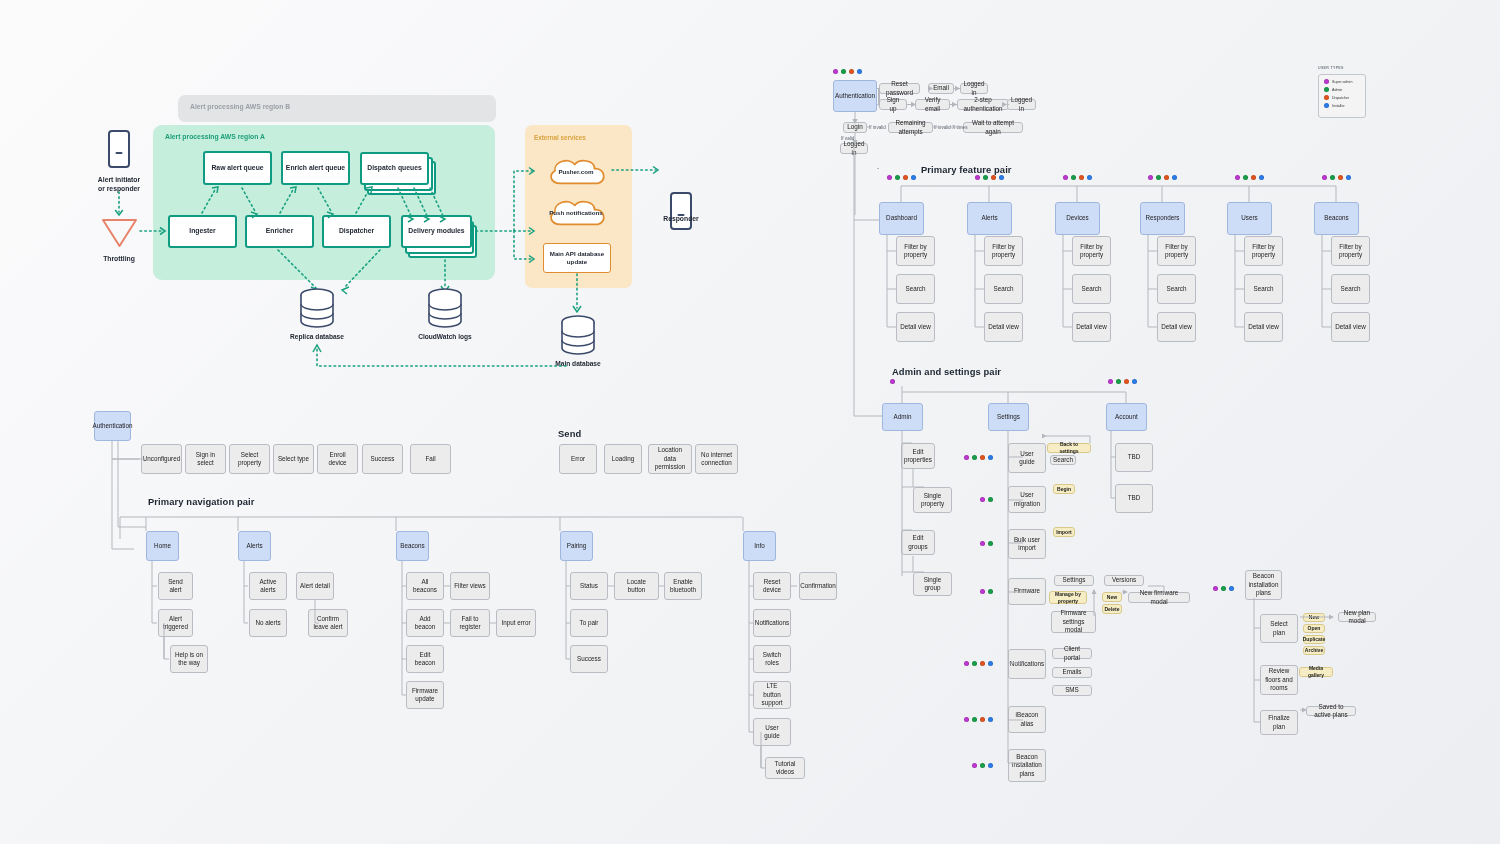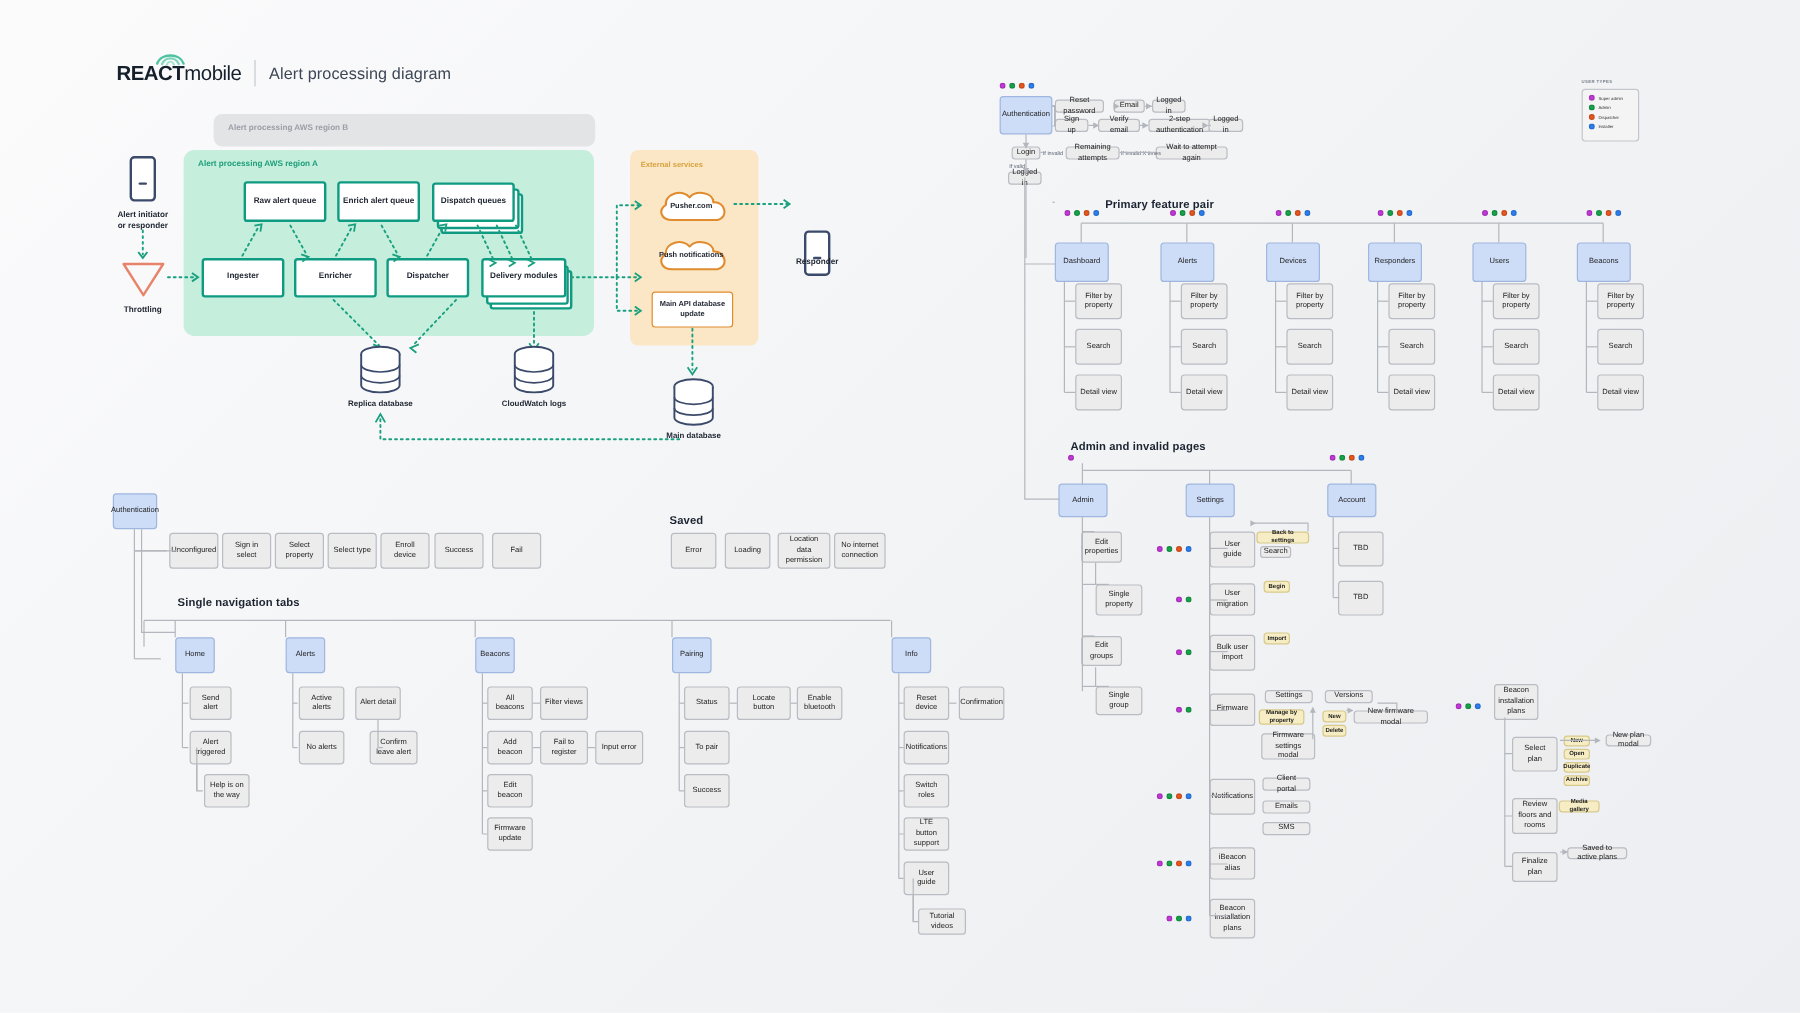--- a/index.html
+++ b/index.html
@@ -75,34 +75,20 @@
   .caption { position:absolute; text-align:center; font-size:6.8px; font-weight:700; color:#1d2430; line-height:1.35;}
   .dbcap { position:absolute; text-align:center; font-size:6.6px; font-weight:700; color:#1d2430;}
   svg { overflow:visible; display:block; }
   .dotline { stroke:#19a07f; stroke-width:1.6; stroke-dasharray:1.6 3.2; stroke-linecap:round; fill:none; }
 </style>
 </head>
 <body>
 
 <div class="canvas">
 
-  <div class="abs" id="brand">
-    <div class="logo-wrap">
-      <svg class="wifi" viewBox="0 0 26 14">
-        <path d="M2 12 C5 3,21 3,24 12" stroke="#4fc3a1" stroke-width="2" fill="none" stroke-linecap="round"></path>
-        <path d="M6 12.5 C8.5 6,17.5 6,20 12.5" stroke="#7fd4bb" stroke-width="1.8" fill="none" stroke-linecap="round"></path>
-        <path d="M10 13 C11.3 9.5,14.7 9.5,16 13" stroke="#a9e2d2" stroke-width="1.6" fill="none" stroke-linecap="round"></path>
-      </svg>
-      <div class="logo-text">
-        <span class="react">REACT</span><span class="mobile">mobile</span>
-      </div>
-    </div>
-    <div class="vbar"></div>
-    <div id="doc-title">Alert processing diagram</div>
-  </div>
 
   <div class="abs" id="regionB">
     <span class="cap">Alert processing AWS region B</span>
   </div>
   <div class="abs" id="regionA">
     <span class="cap">Alert processing AWS region A</span>
   </div>
   <div class="abs" id="external">
     <span class="cap">External services</span>
   </div>
@@ -453,21 +439,21 @@
       <svg class="abs" style="left:1322px;top:235px;width:14px;height:100px;">
         <g stroke="#b3b7bd" stroke-width="1" fill="none">
           <path d="M0 0 L0 92"></path>
           <path d="M0 16 L9 16"></path>
           <path d="M0 54 L9 54"></path>
           <path d="M0 92 L9 92"></path>
         </g>
       </svg>
     </div>
 
-  <div class="sect-title" style="left:892px; top:366px;">Admin and invalid pages</div>
+  <div class="sect-title" style="left:892px; top:366px;">Admin and settings pair</div>
 
   <div class="dots" style="left:890px; top:379px;" id="admin-dots">
       <span class="dot" style="background:#c238d8"></span>
     </div>
   <div class="dots" style="left:1108px; top:379px;" id="account-dots">
       <span class="dot" style="background:#c238d8"></span>
       <span class="dot" style="background:#17a34a"></span>
       <span class="dot" style="background:#e8561e"></span>
       <span class="dot" style="background:#2b7ff0"></span>
     </div>
@@ -969,29 +955,29 @@
       </svg>
     </div>
   <svg class="abs" style="left:104px; top:441px; width:60px; height:130px;">
     <g stroke="#b3b7bd" stroke-width="1" fill="none">
       <path d="M8 0 L8 108"></path>
         <path d="M8 18 L44 18"></path>
         <path d="M8 108 L30 108"></path>
     </g>
   </svg>
 
-  <div class="sect-title" style="left:558px; top:428px;">Saved</div>
+  <div class="sect-title" style="left:558px; top:428px;">Send</div>
   <div id="misc-items">
       <div class="node" style="left:559px;top:444px;width:38px;height:30px;">Error</div>
       <div class="node" style="left:604px;top:444px;width:38px;height:30px;">Loading</div>
       <div class="node" style="left:648px;top:444px;width:44px;height:30px;">Location data permission</div>
       <div class="node" style="left:695px;top:444px;width:43px;height:30px;">No internet connection</div>
     </div>
 
-  <div class="sect-title" style="left:148px; top:496px;">Single navigation tabs</div>
+  <div class="sect-title" style="left:148px; top:496px;">Primary navigation pair</div>
   <div id="nav-area">
       <svg class="abs" style="left:120px;top:517px;width:640px;height:20px;">
         <g stroke="#b3b7bd" stroke-width="1" fill="none">
           <path d="M0 0 L622 0"></path>
           <path d="M26 0 L26 14"></path>
           <path d="M118 0 L118 14"></path>
           <path d="M276 0 L276 14"></path>
           <path d="M440 0 L440 14"></path>
           <path d="M623 0 L623 14"></path>
           <path d="M0 0 L0 22"></path>

